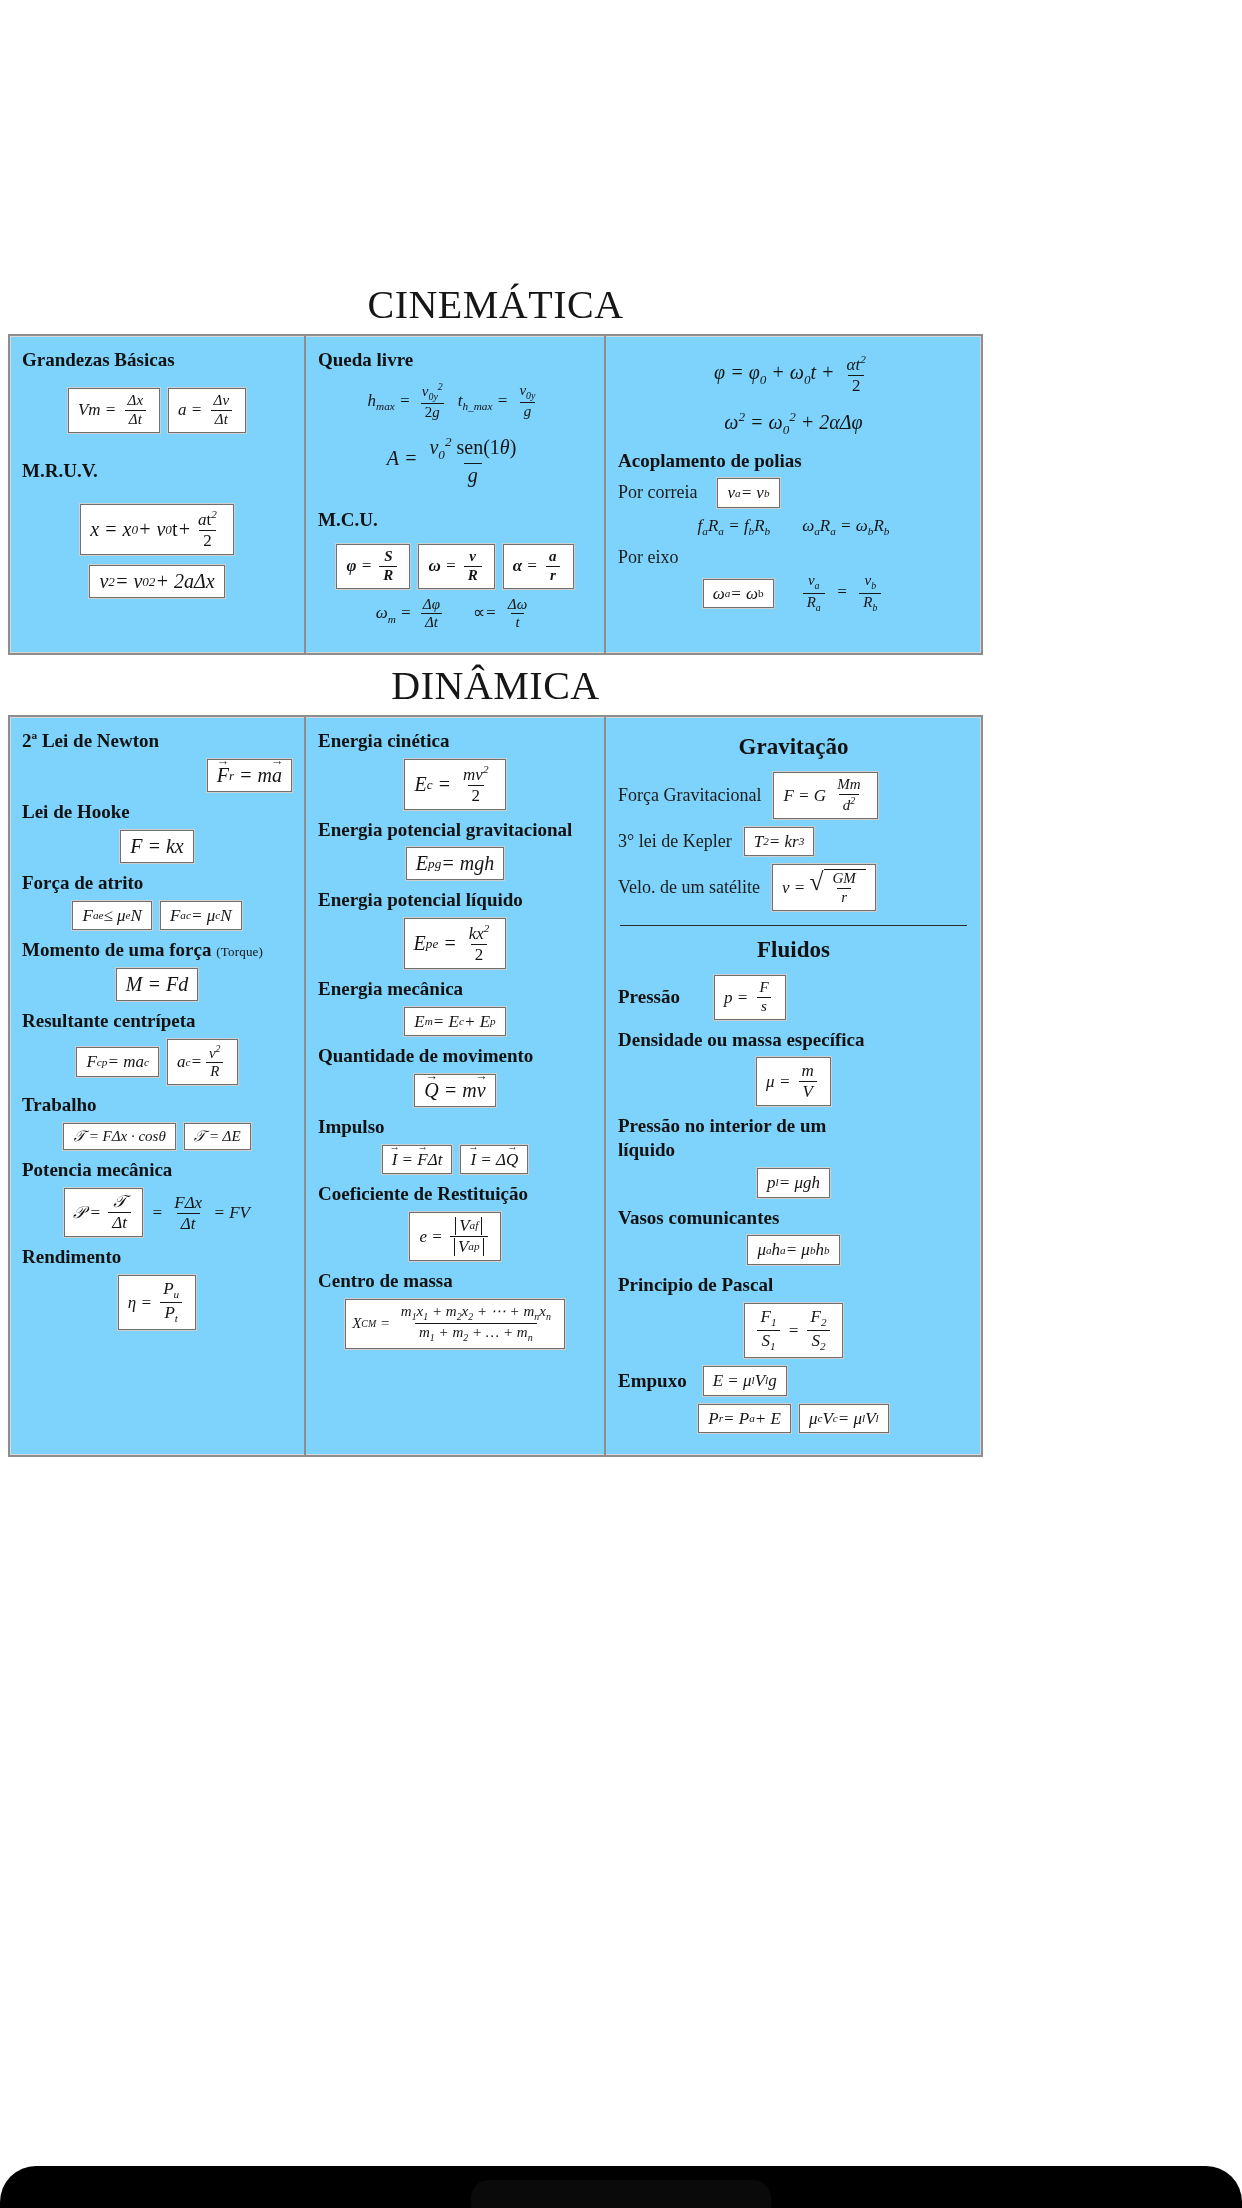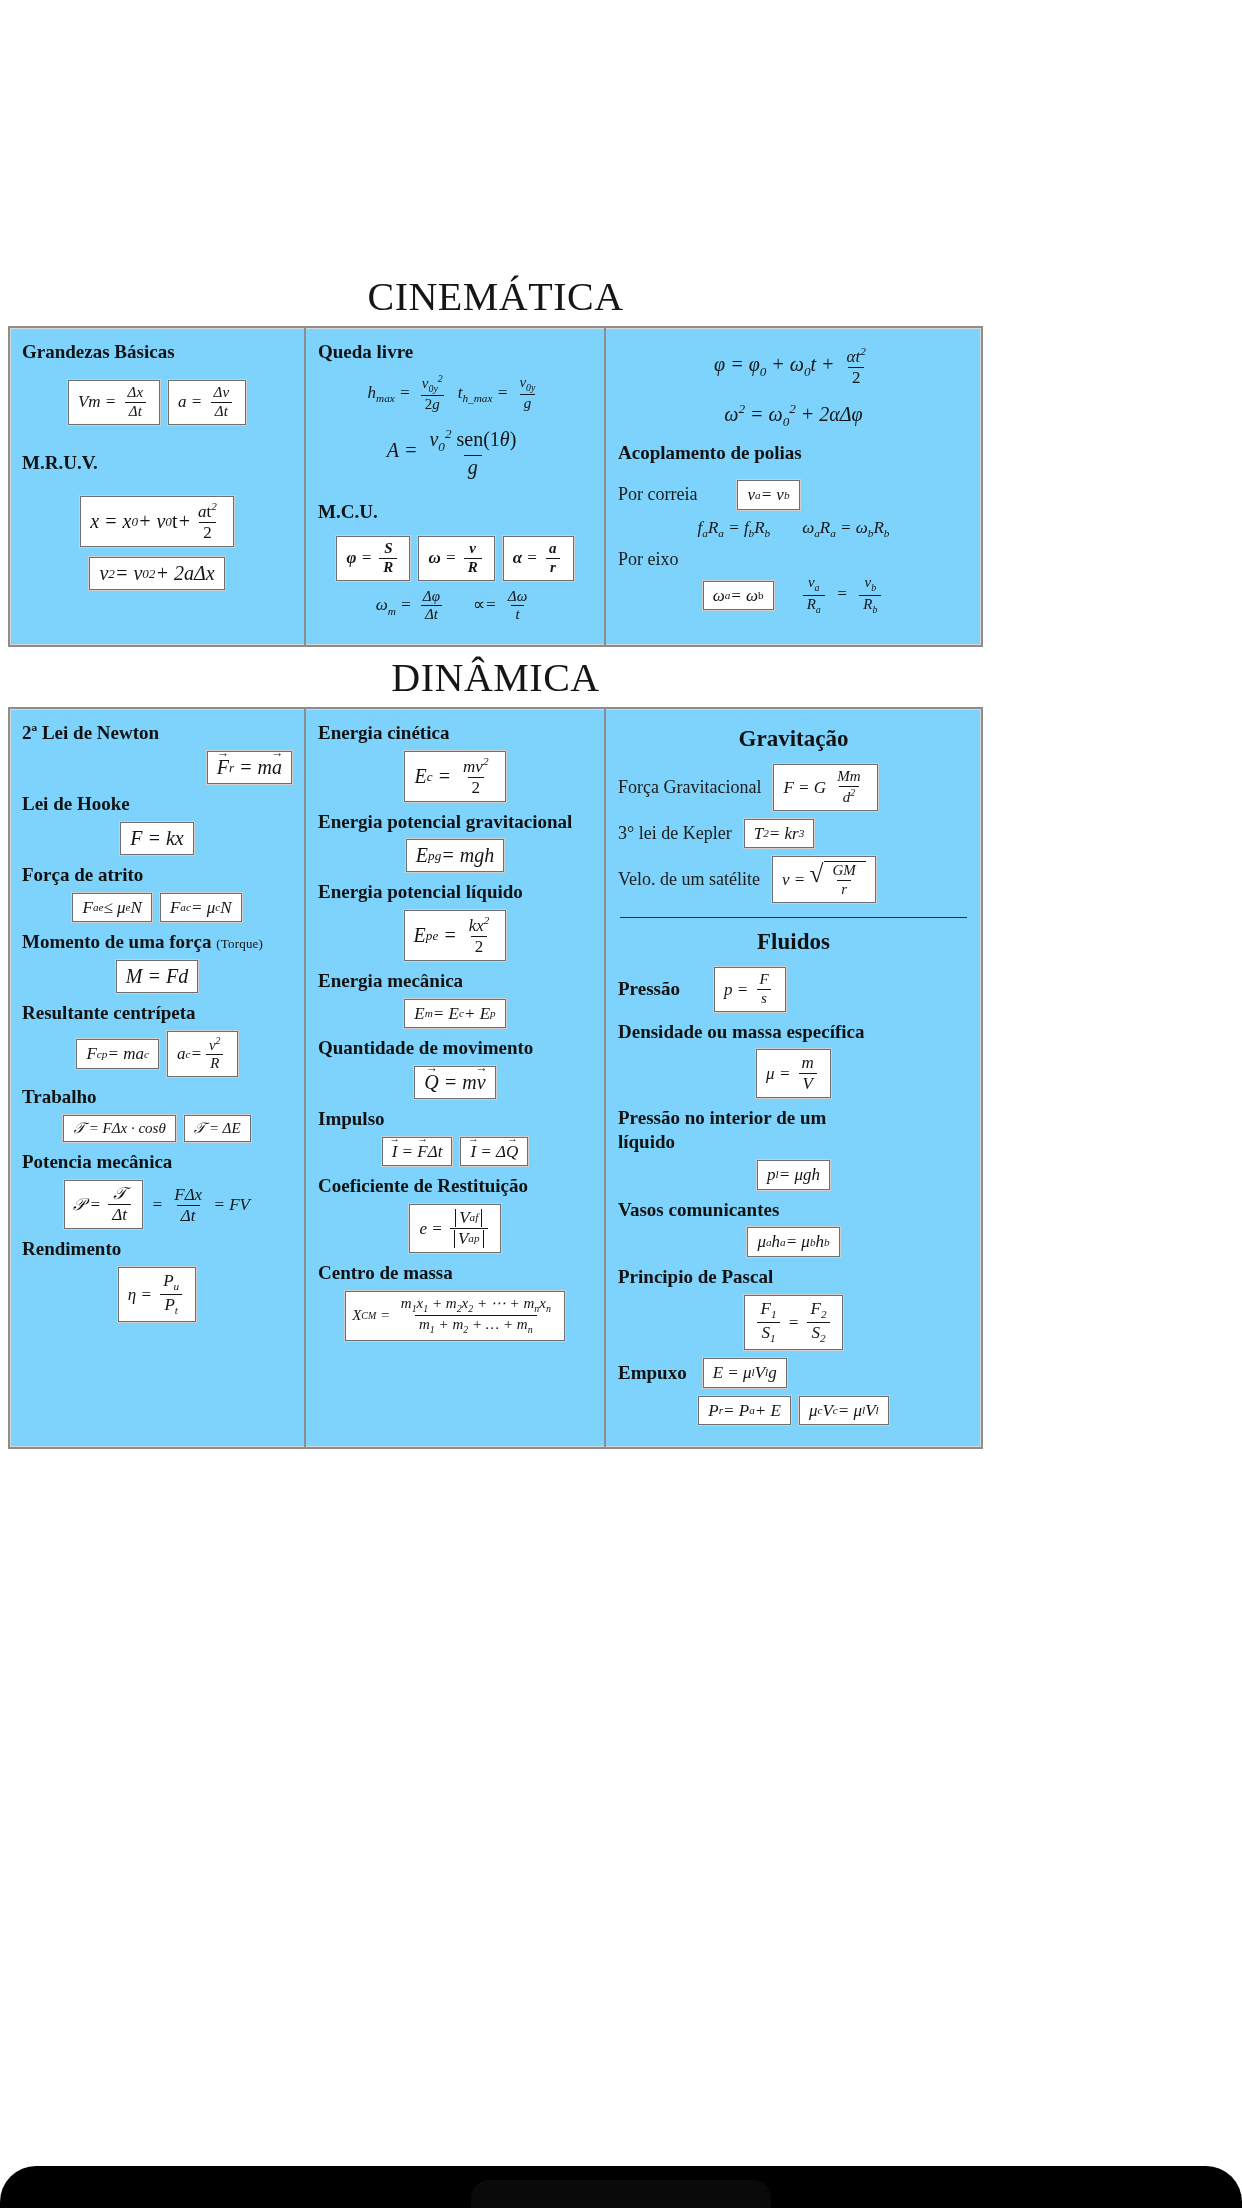--- a/index.html
+++ b/index.html
@@ -19,21 +19,21 @@
     position: absolute;
     left: 0;
     top: 0;
     width: 1242px;
     height: 2208px;
     background: #ffffff;
   }
   .sheet {
     position: absolute;
     left: 0;
-    top: 272px;
+    top: 280px;
     width: 991px;
   }
 
   
   .section-title {
     text-align: center;
     font-family: "Liberation Serif", serif;
     font-weight: 400;
     font-size: 40px;
     letter-spacing: 0.5px;
@@ -311,21 +311,21 @@
                 <span class="den rom">2</span>
               </span>
           </span>
         </div>
         <div class="row" style="margin-top:14px;">
           <span class="fx">
             ω<span class="sup">2</span> = ω<span class="sub">0</span><span class="sup">2</span> + 2αΔφ
           </span>
         </div>
         <div class="h" style="margin-top:12px;">Acoplamento de polias</div>
-        <div class="row inline" style="gap:40px;margin-top:16px;">
+        <div class="row inline" style="gap:20px;margin-top:6px;">
           <span class="plain" style="margin:0;">Por correia</span>
           <span class="boxed fx sm">
             v<span class="sub">a</span> = v<span class="sub">b</span>
           </span>
         </div>
         <div class="row" style="gap:32px;margin-top:8px;">
           <span class="fx sm">
             f<span class="sub">a</span>R<span class="sub">a</span> = f<span class="sub">b</span>R<span class="sub">b</span>
           </span>
           <span class="fx sm">

